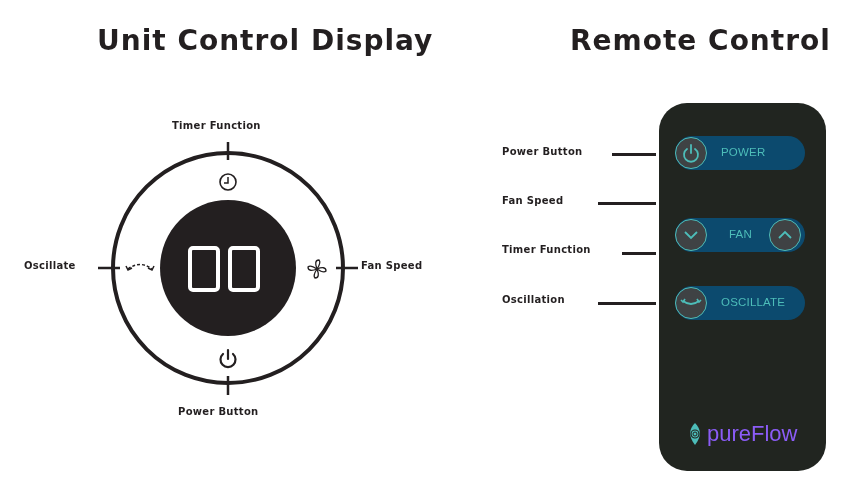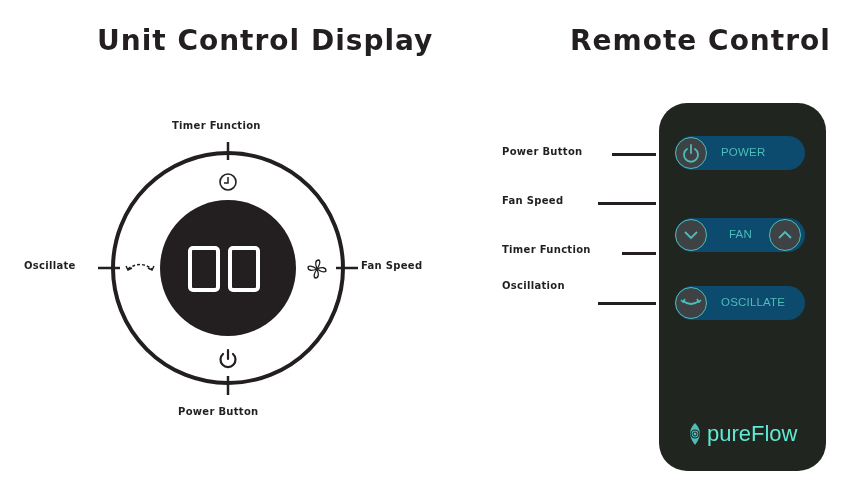--- a/index.html
+++ b/index.html
@@ -10,21 +10,21 @@
   .label { font-weight: bold; font-size: 10px; white-space: nowrap; letter-spacing: 0.3px; }
   .line { background: #231f20; }
   .remote { left: 659px; top: 103px; width: 167px; height: 368px; background: #212520;
             border-radius: 28px; }
   .pill { position: absolute; background: #0c4a6e; border-radius: 17px; height: 34px; }
   .rbtn { position: absolute; width: 32px; height: 32px; border: 1.5px solid #4dbdb9;
           border-radius: 50%; box-sizing: border-box; display: flex; align-items: center;
           justify-content: center; background: #3f4244; }
   .ptext { position: absolute; color: #4dbdb9; font-size: 11.5px; top: 10px; letter-spacing: 0.2px;
            font-family: "Liberation Sans", sans-serif; }
-  .logo-text { color: #5eead4; font-size: 22px; font-family: "Liberation Sans", sans-serif; }
+  .logo-text { color: #8b5cf6; font-size: 22px; font-family: "Liberation Sans", sans-serif; }
 </style>
 </head>
 <body>
 
 <div class="abs title" style="left:97px; top:24px;">Unit Control Display</div>
 <div class="abs title" style="left:570px; top:24px;">Remote Control</div>
 
 <div>
   <svg class="abs" style="left:0; top:0;" width="460" height="500">
 
@@ -77,21 +77,21 @@
 <div>
   <div class="abs label" style="left:502px; top:146px;">Power Button</div>
   <div class="abs line" style="left:612px; top:153px; width:44px; height:2.5px;"></div>
 
   <div class="abs label" style="left:502px; top:195px;">Fan Speed</div>
   <div class="abs line" style="left:598px; top:202px; width:58px; height:2.5px;"></div>
 
   <div class="abs label" style="left:502px; top:244px;">Timer Function</div>
   <div class="abs line" style="left:622px; top:252px; width:34px; height:2.5px;"></div>
 
-  <div class="abs label" style="left:502px; top:280px;">Oscillation</div>
+  <div class="abs label" style="left:502px; top:294px;">Oscillation</div>
   <div class="abs line" style="left:598px; top:302px; width:58px; height:2.5px;"></div>
 </div>
 
 <div class="abs remote">
 
   <div class="pill" style="left:16px; top:33px; width:130px;">
     <div class="rbtn" style="left:0; top:1px;">
       <svg width="20" height="20">
         <path d="M6 6 A7 7 0 1 0 14 6" fill="none" stroke="#4dbdb9" stroke-width="1.8" stroke-linecap="round"></path>
         <line x1="10" y1="2" x2="10" y2="10" stroke="#4dbdb9" stroke-width="1.8" stroke-linecap="round"></line>

